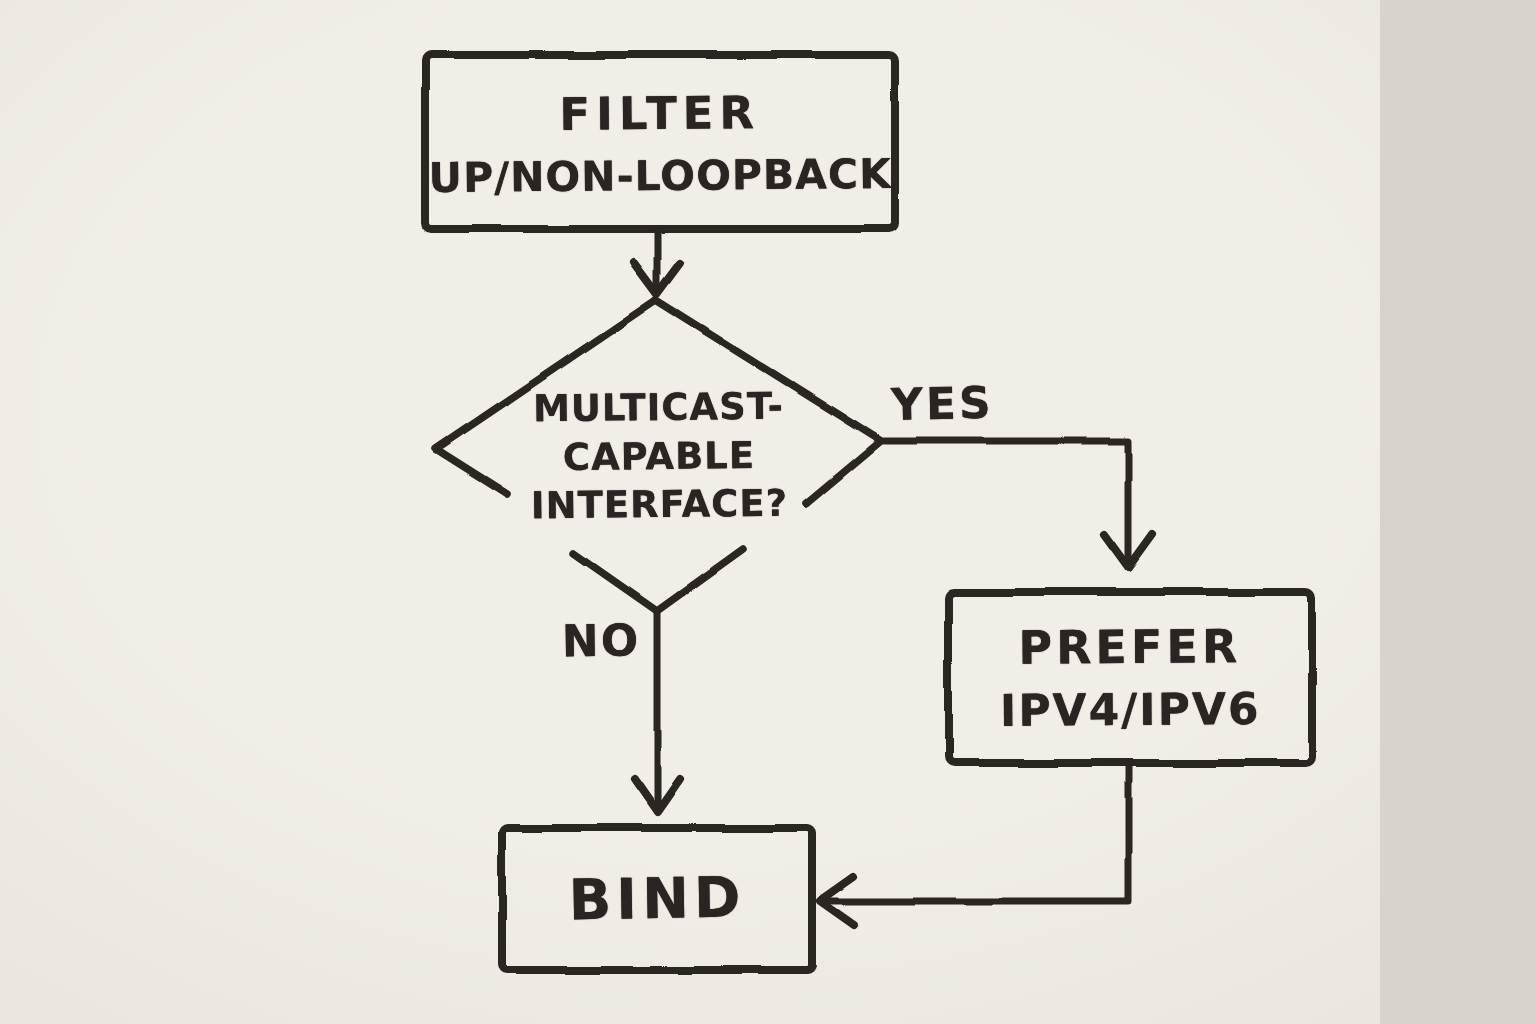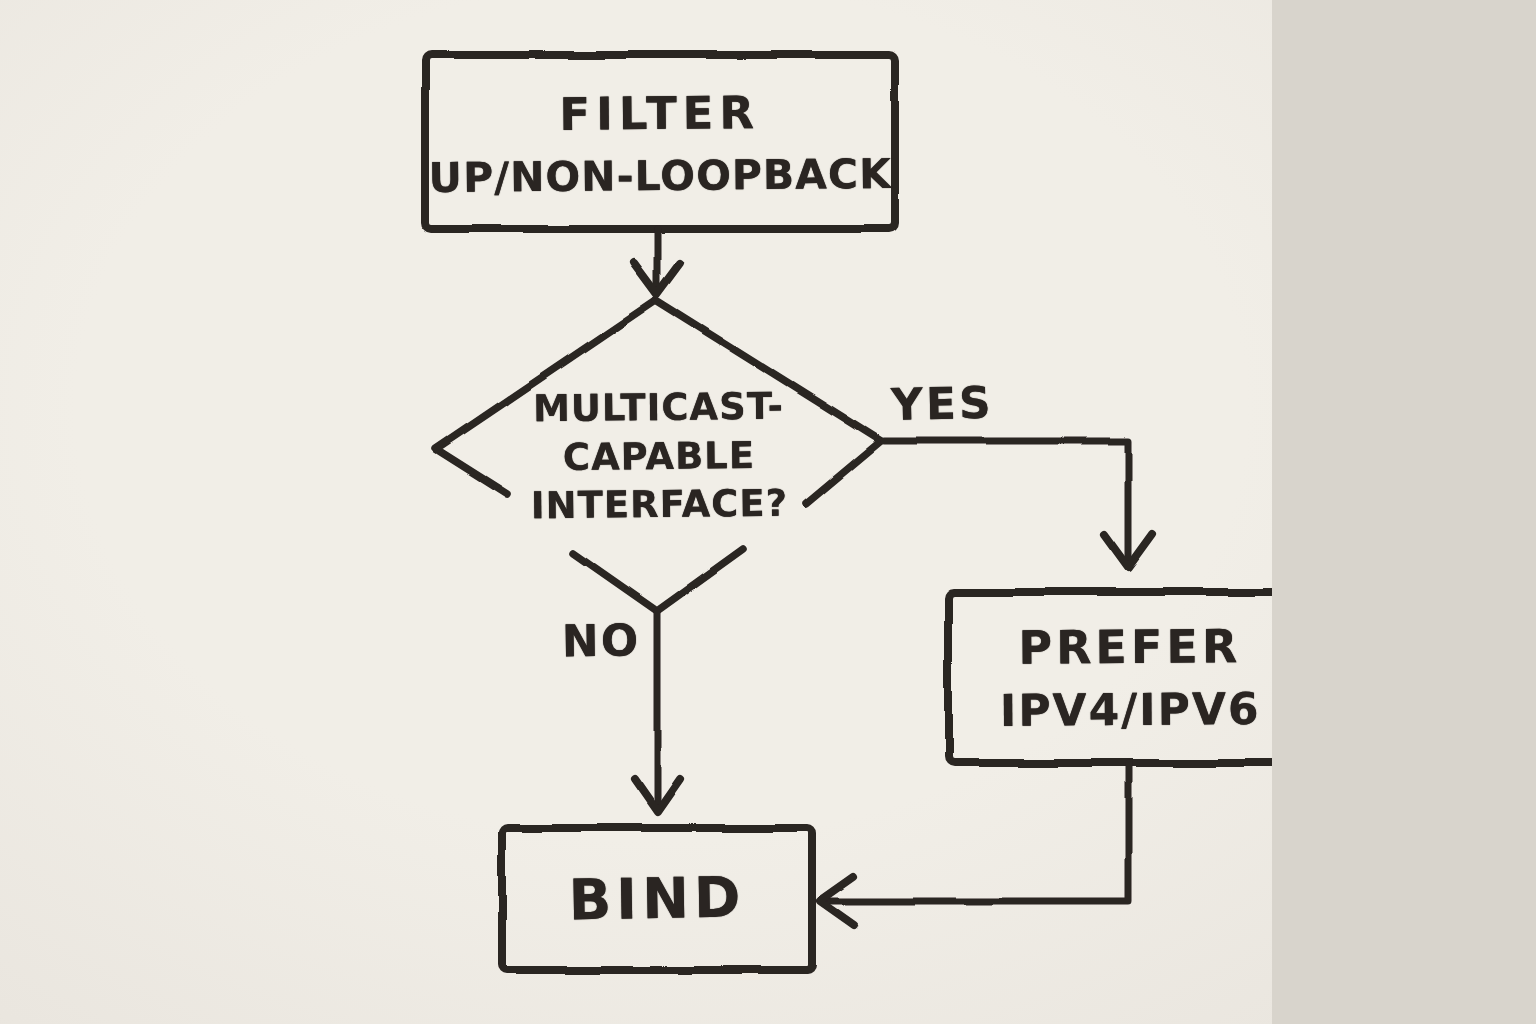--- a/index.html
+++ b/index.html
@@ -7,21 +7,21 @@
     --bg-center: #f1eee7;
     --bg-edge: #e0dcd4;
   }
   html, body { margin: 0; padding: 0; }
   body {
     background: #d8d4cc;
     font-family: "DejaVu Sans", "Liberation Sans", sans-serif;
   }
   .canvas {
     position: relative;
-    width: 1272px;
+    width: 1380px;
     height: 1024px;
     overflow: hidden;
     background: radial-gradient(ellipse 115% 105% at 52% 40%,
                 var(--bg-center) 0%, var(--bg-center) 40%,
                 #eae6df 72%, var(--bg-edge) 100%);
   }
   .strokes {
     position: absolute;
     inset: 0;
   }

